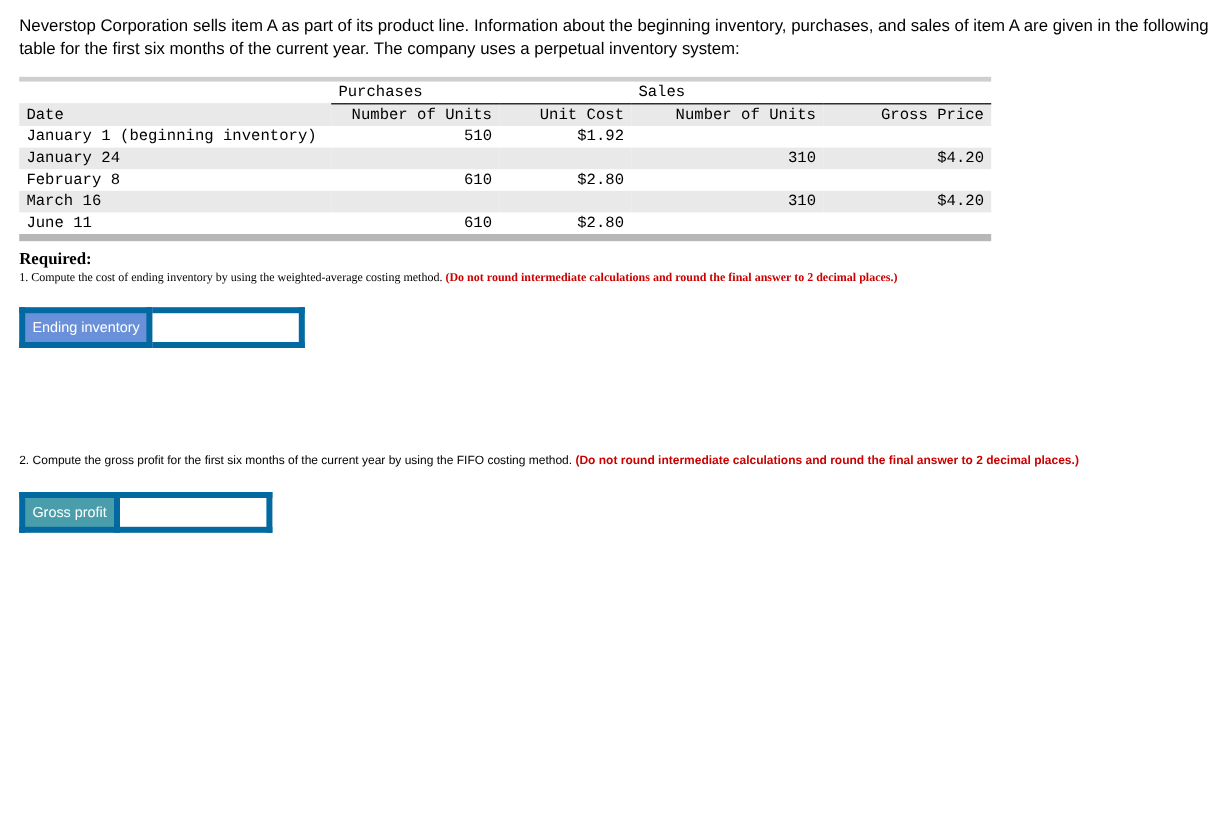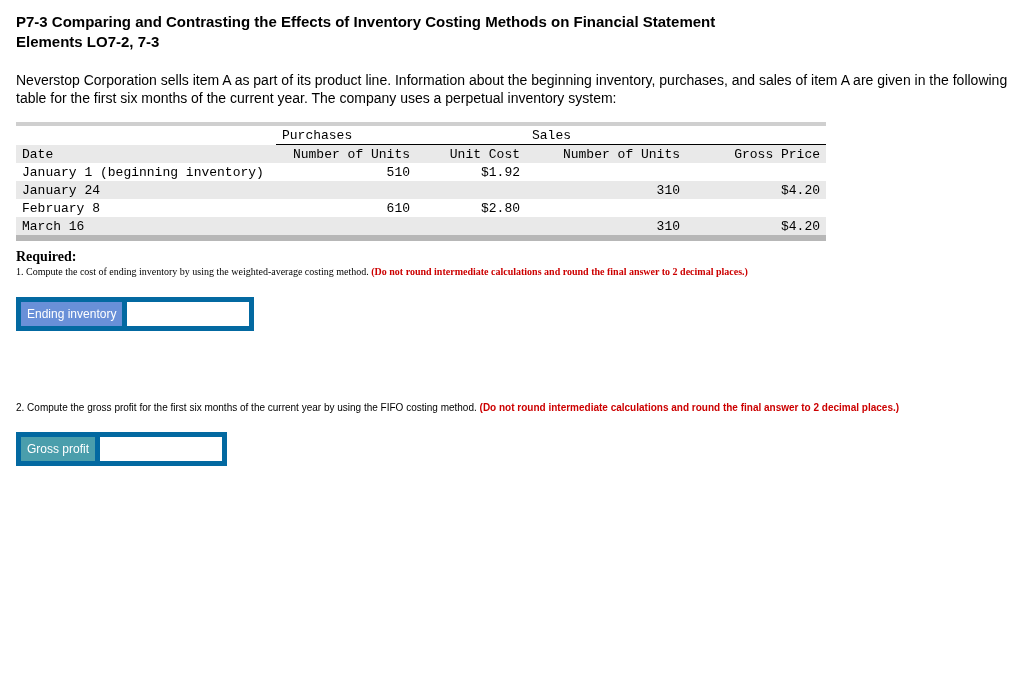--- a/index.html
+++ b/index.html
@@ -113,32 +113,28 @@
     height: 18px;
     border: none;
     outline: none;
     background: transparent;
     font-size: 12px;
     padding: 0 4px;
     box-sizing: border-box;
   }
 
   .q2 {
-    margin-top: 70px;
+    margin-top: 88px;
   }
 </style>
 </head>
 <body>
 
 <div class="page">
 
-  <div class="title">
-    <span>P7-3 Comparing and Contrasting the Effects of Inventory Costing Methods on Financial Statement</span><br>
-    <span>Elements LO7-2, 7-3</span>
-  </div>
 
   <div class="intro">Neverstop Corporation sells item A as part of its product line. Information about the beginning inventory, purchases, and sales of item A are given in the following table for the first six months of the current year. The company uses a perpetual inventory system:</div>
 
   <table class="data-table">
     <colgroup>
       <col style="width:260px">
       <col style="width:140px">
       <col style="width:110px">
       <col style="width:160px">
       <col style="width:140px">
@@ -182,20 +178,27 @@
       <td class="center"></td>
     </tr>
     <tr class="grey-row">
       <td>March 16</td>
       <td class="center"></td>
       <td class="center"></td>
       <td class="center">310</td>
       <td class="center">$4.20</td>
     </tr>
     <tr>
+      <td>June 11</td>
+      <td class="center">610</td>
+      <td class="center">$2.80</td>
+      <td class="center"></td>
+      <td class="center"></td>
+    </tr>
+    <tr>
       <td class="bottom-shade" colspan="5"></td>
     </tr>
   </tbody>
     </table>
 
   <div class="required">
     <span class="required-label">Required:</span>
     <div class="req-text">
       <span>1. Compute the cost of ending inventory by using the weighted-average costing method. </span><span class="red-bold">(Do not round intermediate calculations and round the final answer to 2 decimal places.)</span>
     </div>

